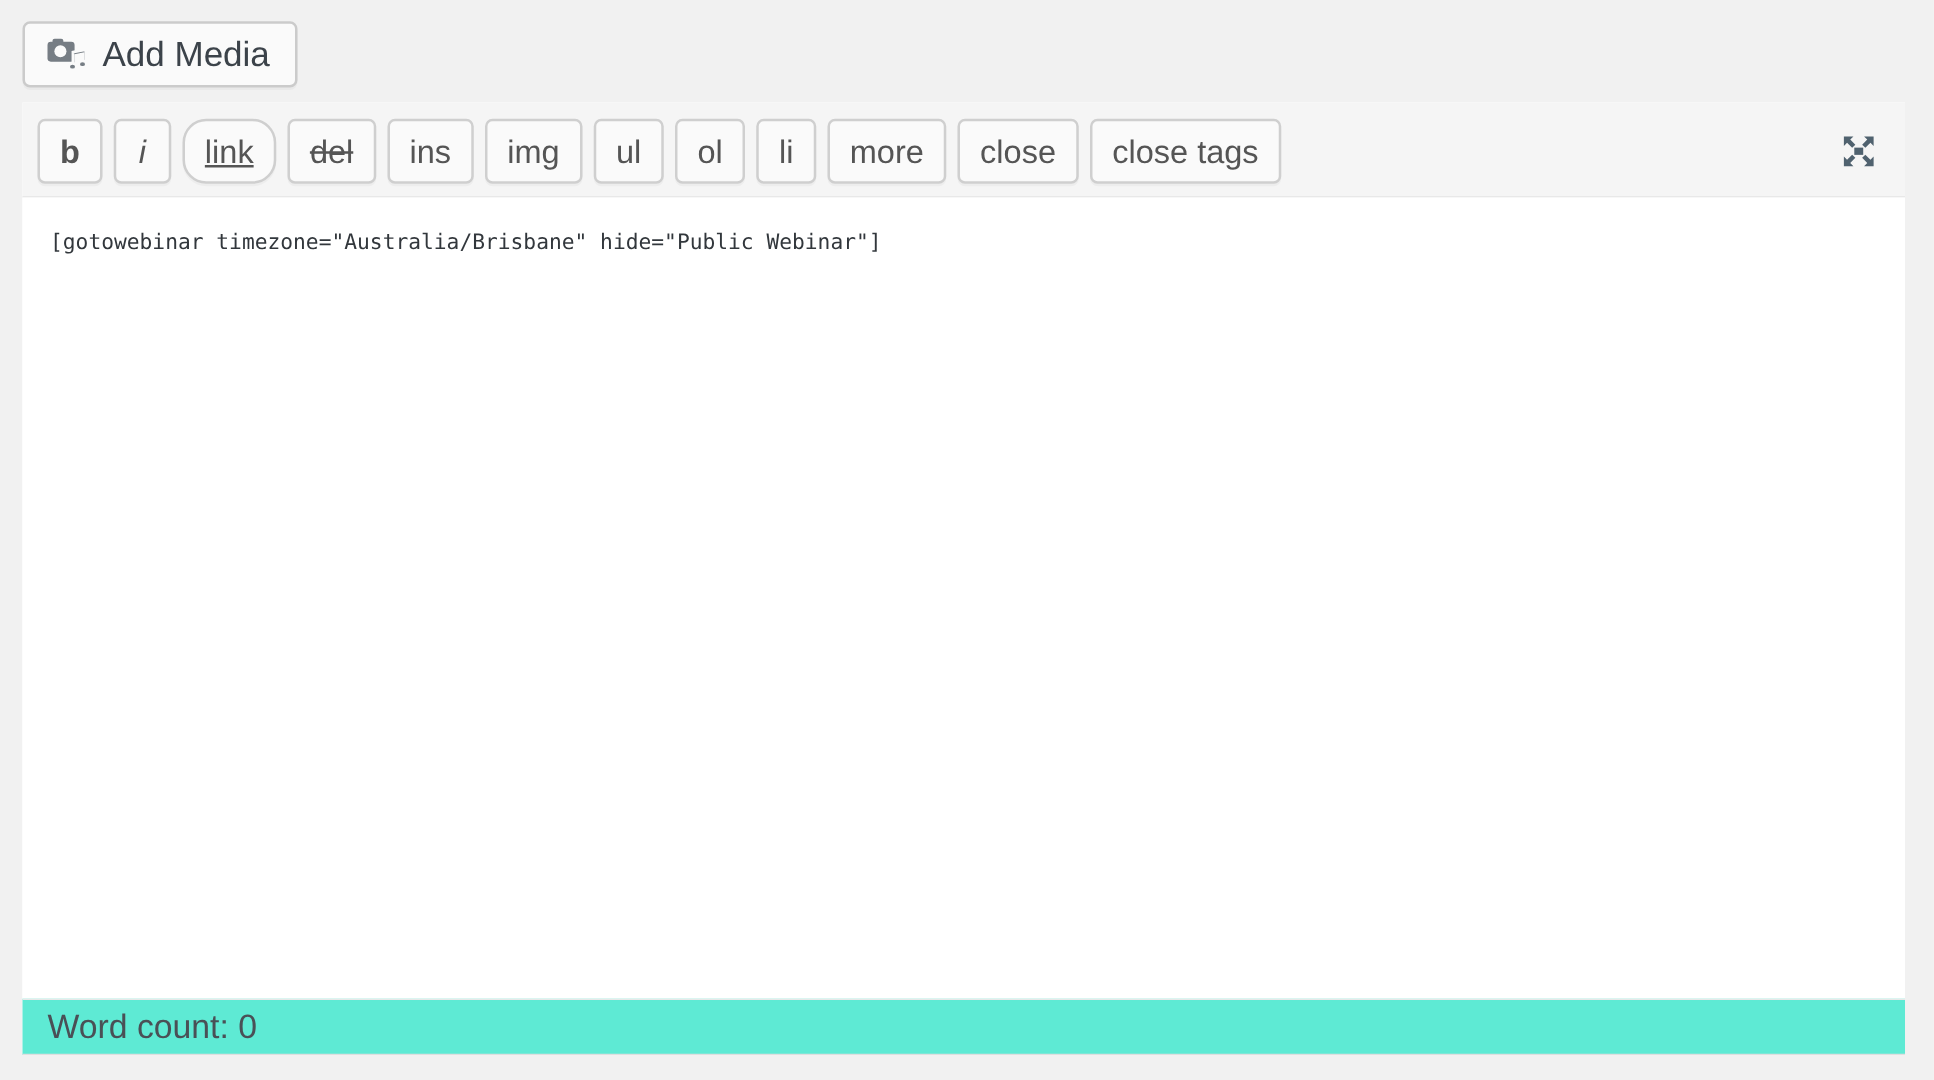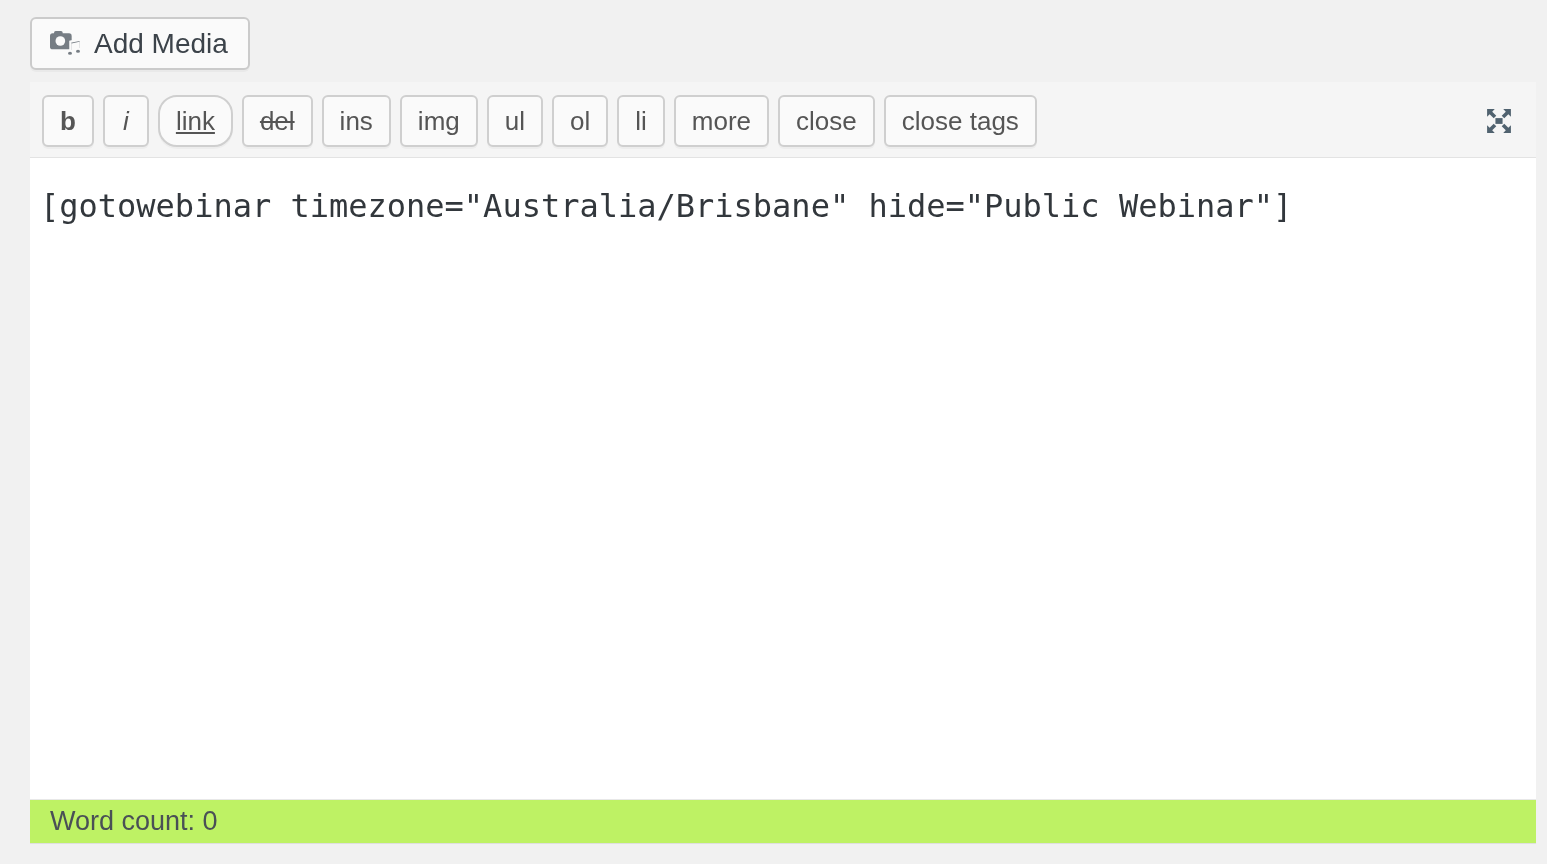--- a/index.html
+++ b/index.html
@@ -6,21 +6,21 @@
     margin: 0;
     padding: 0;
     width: 1547px;
     height: 864px;
     background: #f1f1f1;
     font-family: "Liberation Sans", sans-serif;
     overflow: hidden;
   }
   .wrap {
     position: absolute;
-    left: 30px;
+    left: 18px;
     top: 17px;
     width: 1506px;
   }
 
   
   .header-row {
     display: flex;
     justify-content: space-between;
     align-items: flex-start;
     height: 65px;
@@ -110,36 +110,36 @@
 
   .content-area {
     display: block;
     box-sizing: border-box;
     width: 100%;
     height: 641px;
     border: none;
     outline: none;
     resize: none;
     background: #fff;
-    padding: 24px 10px;
+    padding: 24px 22px;
     font-family: "DejaVu Sans Mono", "Liberation Mono", monospace;
-    font-size: 32px;
+    font-size: 17px;
     line-height: 1.5;
     color: #32373c;
   }
 
   
   .status-bar {
     display: flex;
     justify-content: space-between;
     align-items: center;
     box-sizing: border-box;
     height: 45px;
     padding: 0 20px;
-    background: #bef264;
+    background: #5eead4;
     border-top: 1px solid #e8e8e8;
     border-bottom: 1px solid #dfdfdf;
     font-size: 27px;
     color: #4a5056;
   }
 </style>
 </head>
 <body>
 
 <div class="wrap">

